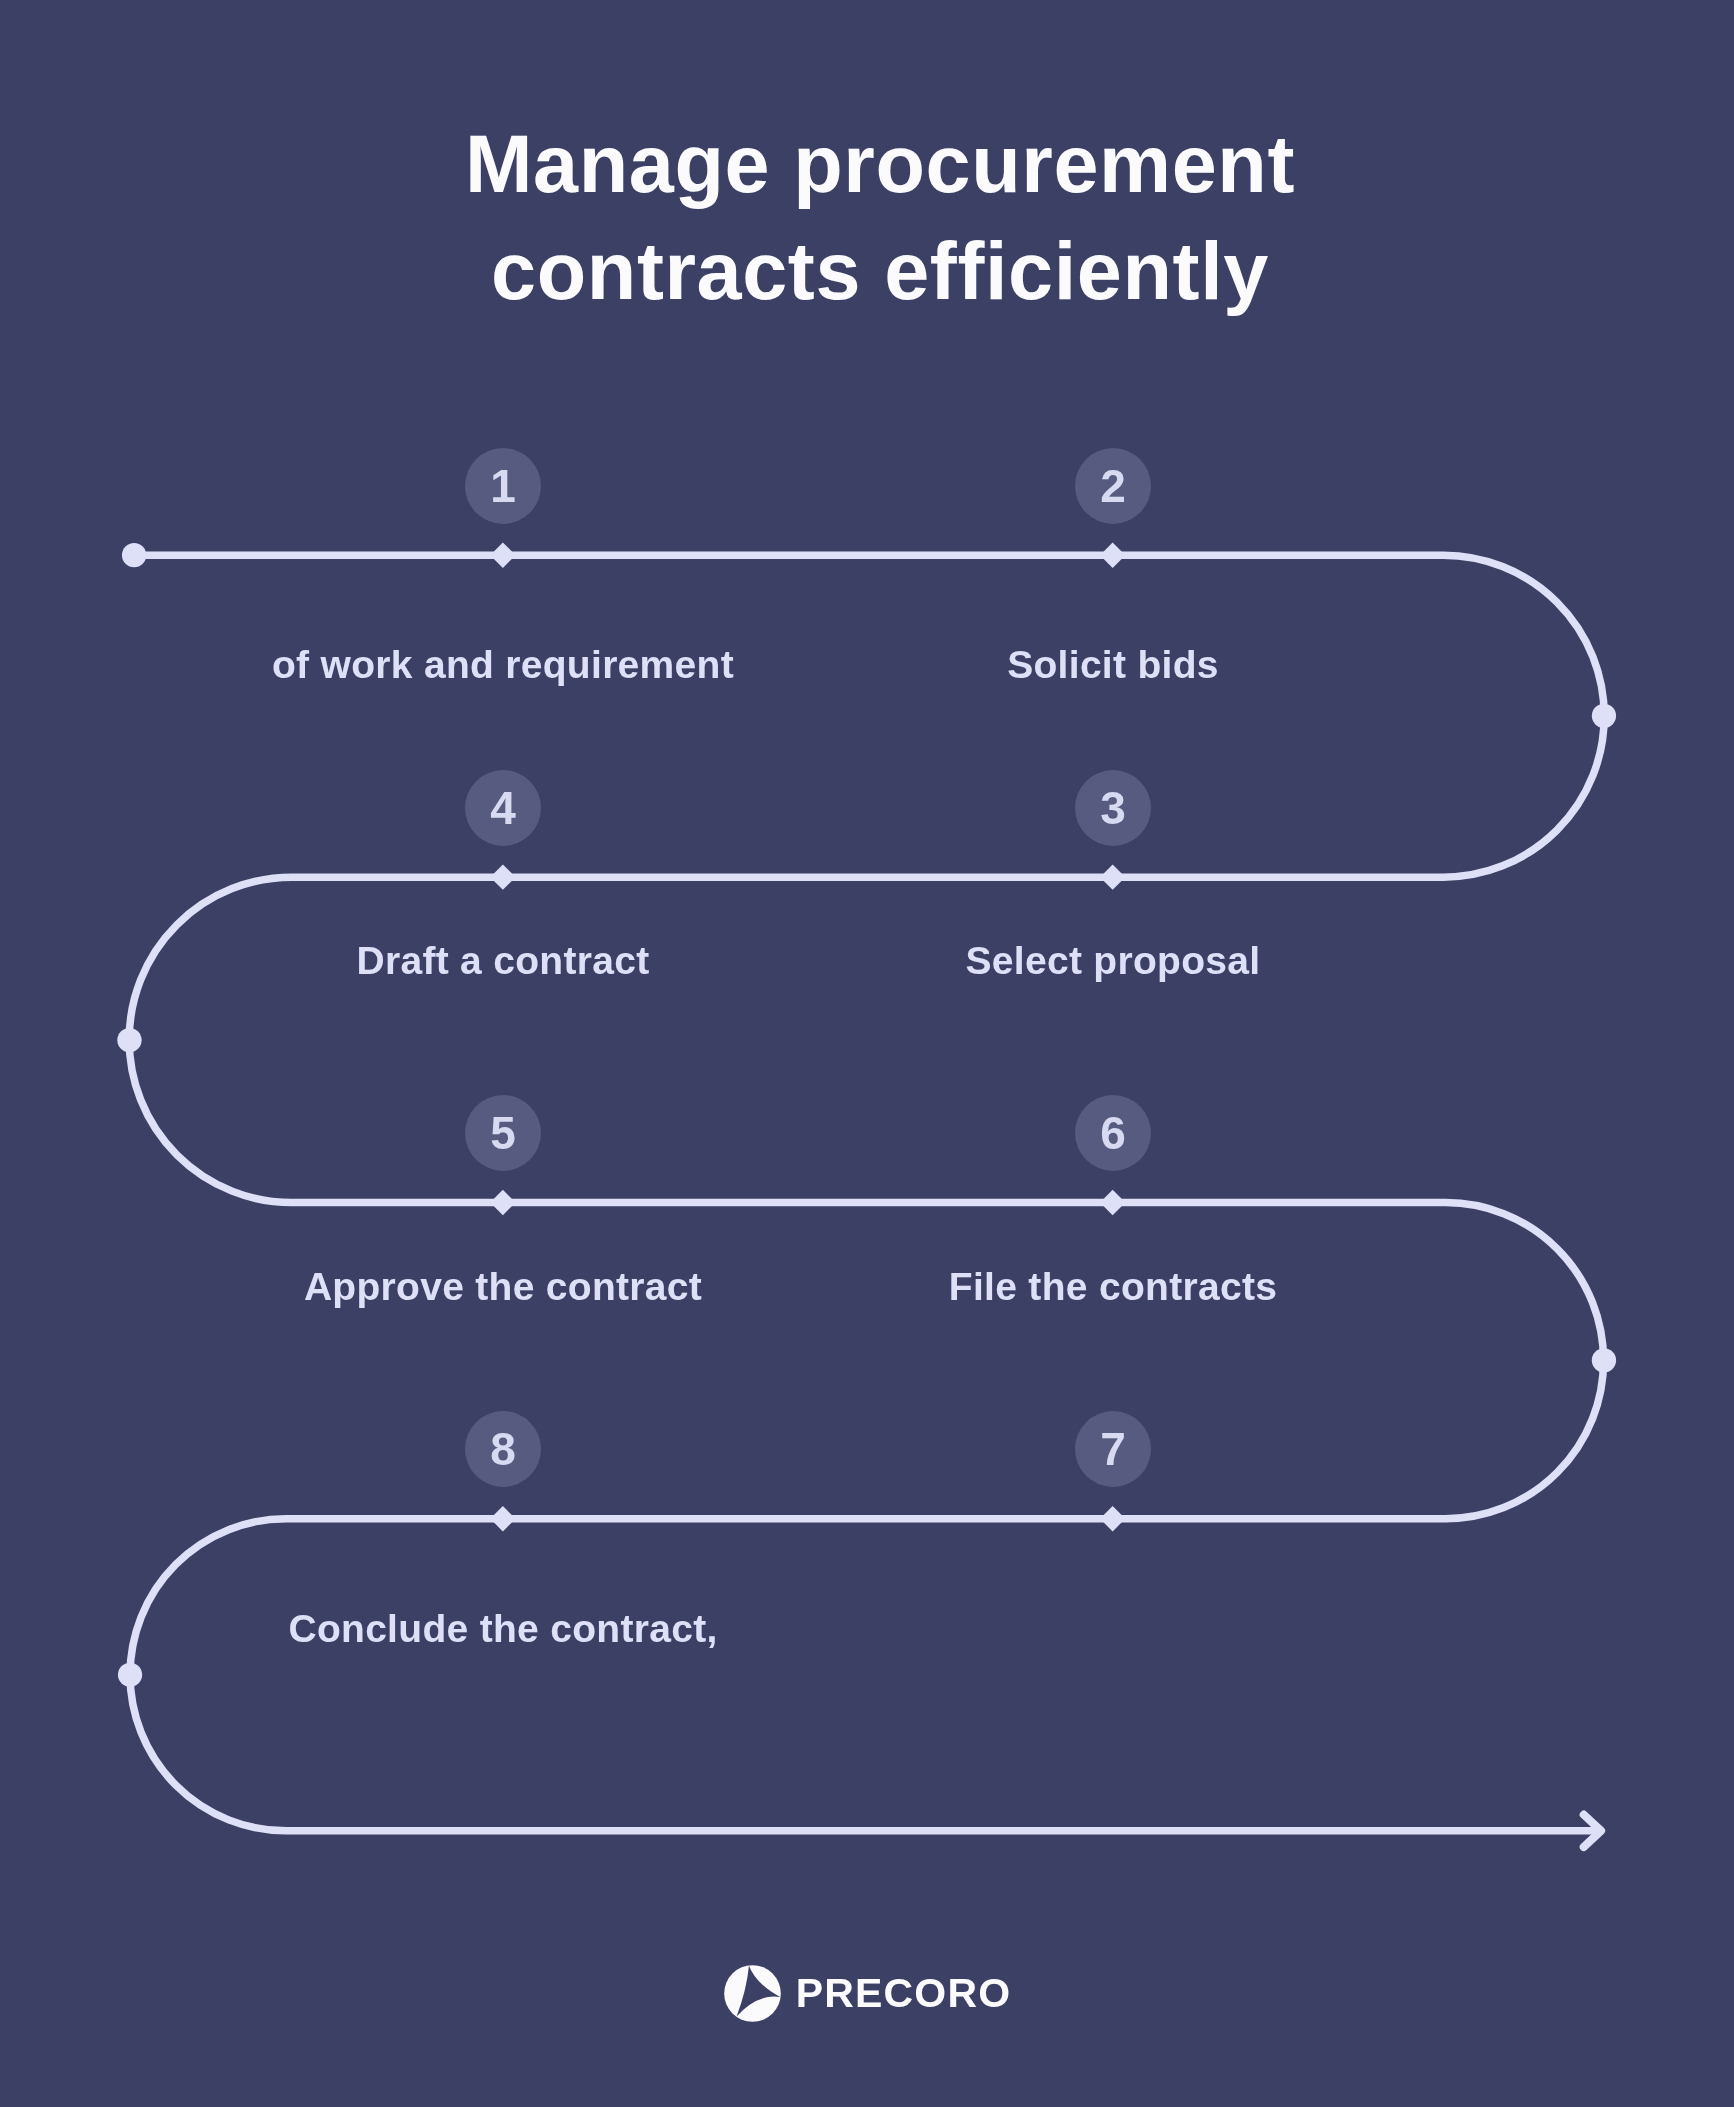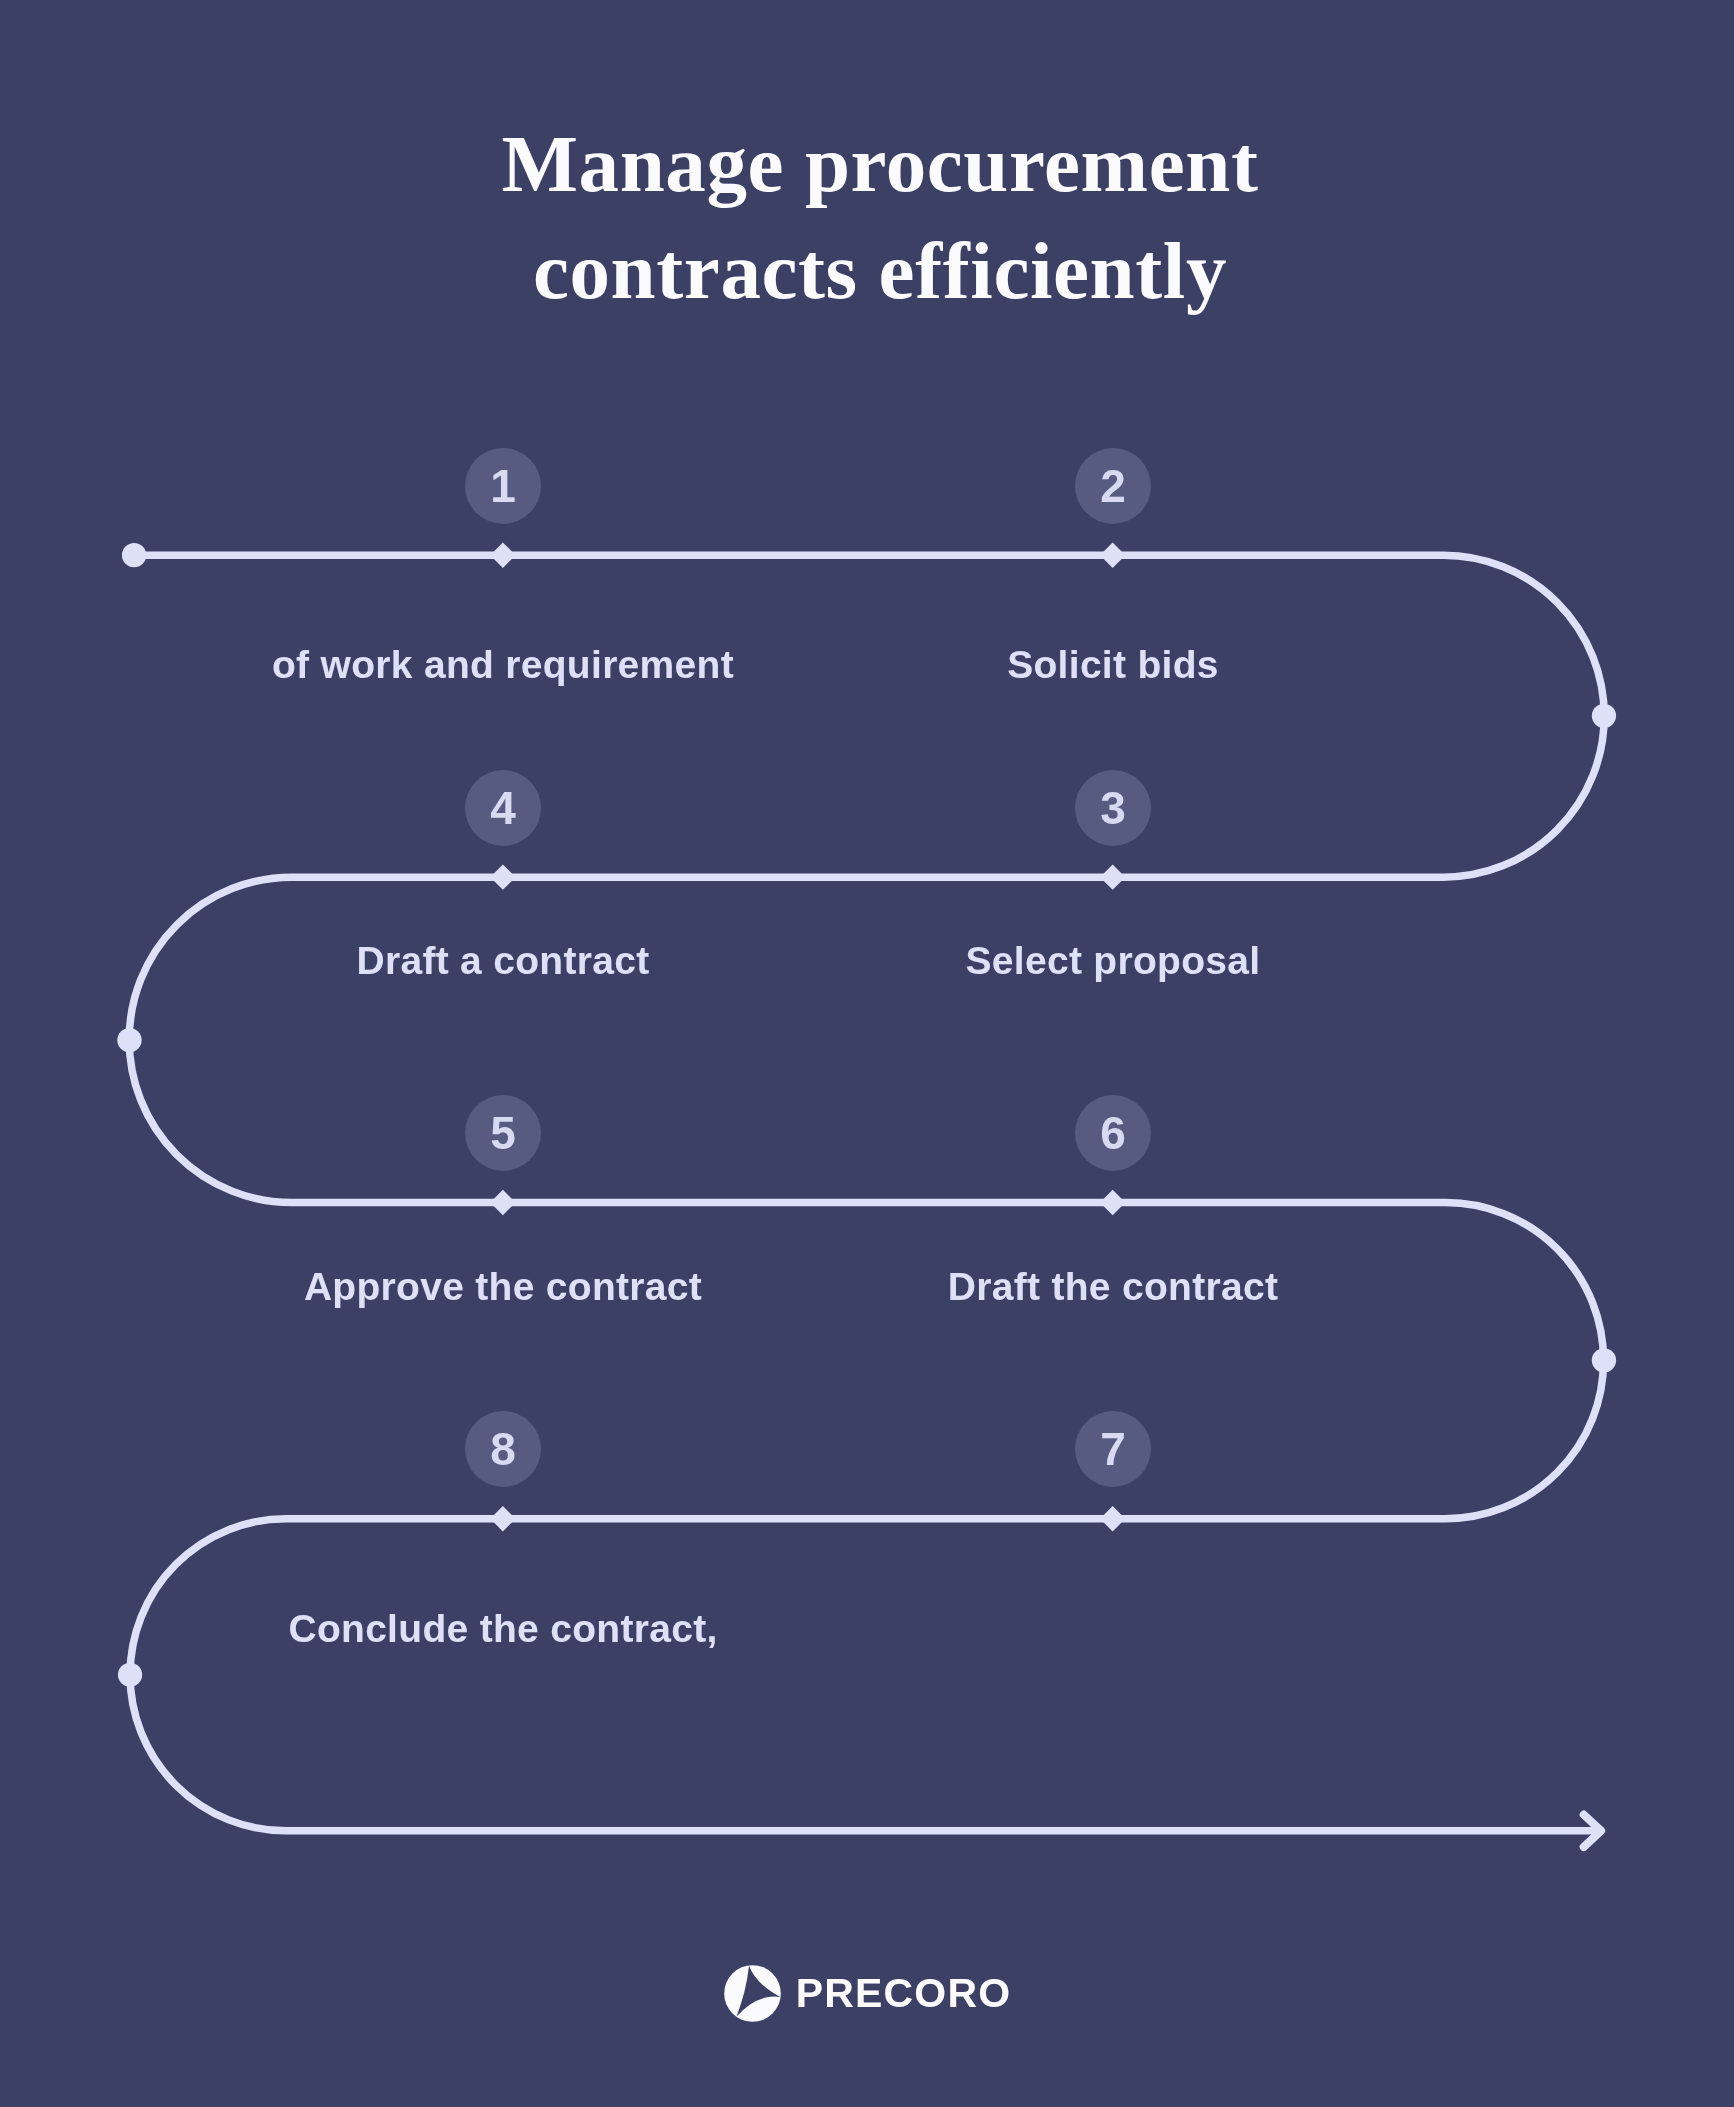--- a/index.html
+++ b/index.html
@@ -15,21 +15,21 @@
     position:relative;
     width:1734px;height:2108px;
     background:var(--bg);
     overflow:hidden;
     font-family:"Liberation Sans","DejaVu Sans",sans-serif;
   }
   
   .title{
     position:absolute;left:0;right:0;top:111px;
     text-align:center;
-    font-family:Liberation Serif, serif;
+    font-family:Liberation Sans, sans-serif;
     font-weight:700;
     font-size:81px;
     line-height:107px;
     color:var(--title);
     letter-spacing:0.6px;
     margin-left:26px;
   }
   
   .flow-svg{position:absolute;left:0;top:0;width:1734px;height:2108px;}
   
@@ -146,21 +146,21 @@
   </div>
   <div class="label colB r2">
     <span>Select proposal</span>
 
   </div>
   <div class="label colA r3">
     <span>Approve the contract</span>
 
   </div>
   <div class="label colB r3">
-    <span>Draft the contract</span>
+    <span>File the contracts</span>
 
   </div>
   <div class="label colA r4">
     <span>Conclude the contract,</span>
   </div>
 
   <div class="logo">
     <svg class="logo-mark" viewBox="0 0 100 100" aria-hidden="true">
       <circle cx="50" cy="50" r="48" fill="#fbfbfe"></circle>
       <path d="M44 3 Q56 34 97 56 Q58 50 23 89 Q40 44 44 3 Z" fill="#3c4065"></path>

